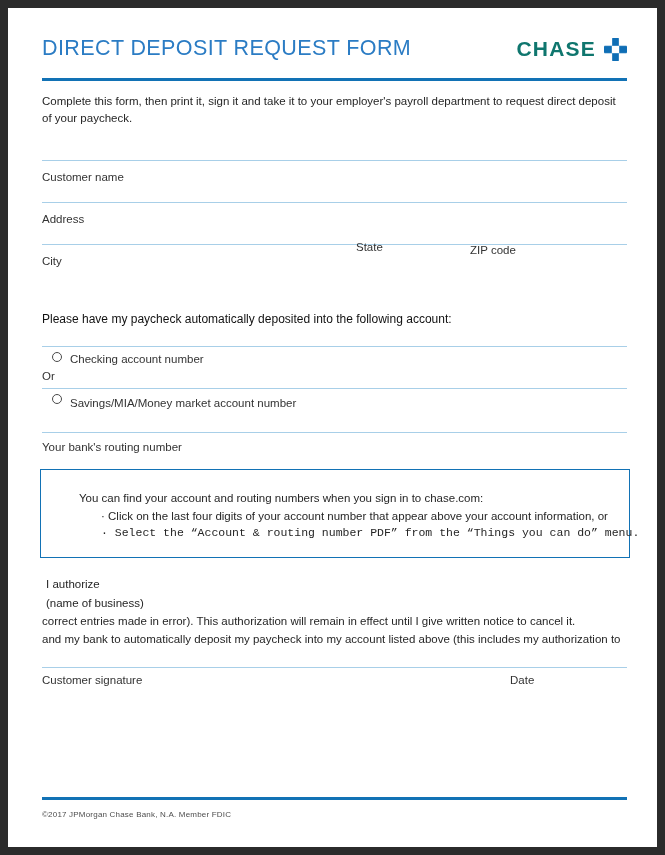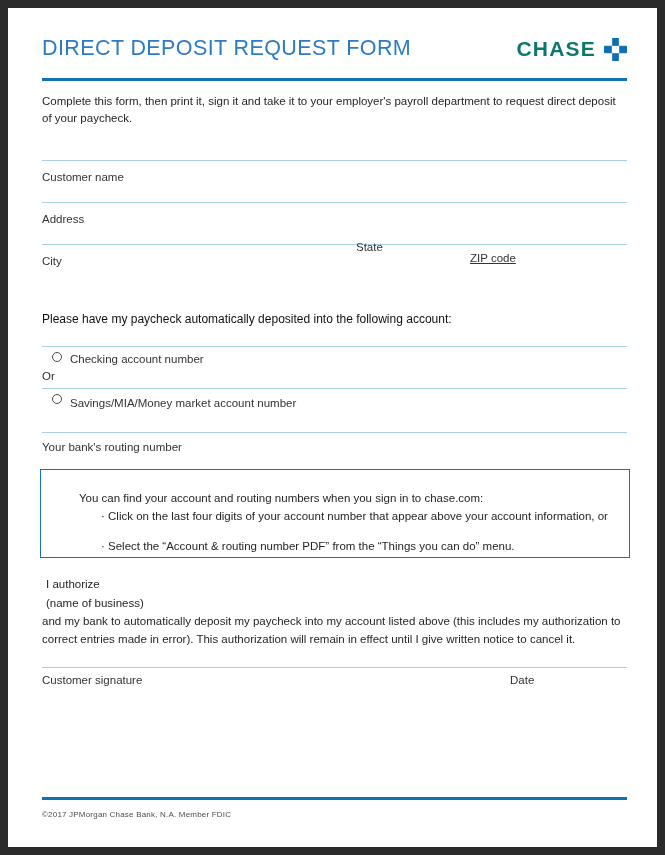--- a/index.html
+++ b/index.html
@@ -164,21 +164,21 @@
     white-space: nowrap;
   }
   .info-bullet {
     position: absolute;
     left: 60px;
     font-size: 11.5px;
     color: #262626;
     white-space: nowrap;
   }
   #info-bullet-0 { top: 40px; }
-  #info-bullet-1 { top: 70px; }
+  #info-bullet-1 { top: 56px; font-family: Liberation Mono, monospace; }
 
   
   .auth-block {
     position: absolute;
     left: 4px;
     top: 567px;
     width: 585px;
     font-size: 11.5px;
     line-height: 18px;
     color: #262626;
@@ -243,21 +243,21 @@
 
       <div class="field-rule" style="top:152px;"></div>
       <div class="field-label" style="left:4px; top:163px;">Customer name</div>
 
       <div class="field-rule" style="top:194px;"></div>
       <div class="field-label" style="left:4px; top:205px;">Address</div>
 
       <div class="field-rule" style="top:236px;"></div>
       <div class="field-label" style="left:4px; top:247px;">City</div>
       <div class="field-label" style="left:318px; top:233px;text-align:center;">State</div>
-      <div class="field-label" style="left:432px; top:244px;text-decoration:underline;">ZIP code</div>
+      <div class="field-label" style="left:432px; top:236px;">ZIP code</div>
 
       <div class="section-head" style="top:304px;">Please have my paycheck automatically deposited into the following account:</div>
 
       <div class="field-rule" style="top:338px;"></div>
       <div class="radio-dot" style="left:14px; top:344px;"></div>
       <div class="field-label" style="left:32px; top:345px;">Checking account number</div>
 
       <div class="or-text" style="top:362px;">Or</div>
 
       <div class="field-rule" style="top:380px;"></div>
@@ -272,22 +272,22 @@
         <div class="info-bullet" id="info-bullet-0">· Click on the last four digits of your account number that appear above your account information, or</div>
         <div class="info-bullet" id="info-bullet-1">· Select the “Account &amp; routing number PDF” from the “Things you can do” menu.</div>
       </div>
 
       <div class="auth-block">
         <div class="auth-line-1">
           <span>I authorize</span>
           <span class="auth-fill"></span>
           <span>(name of business)</span>
         </div>
+        <div>correct entries made in error). This authorization will remain in effect until I give written notice to cancel it.</div>
         <div>and my bank to automatically deposit my paycheck into my account listed above (this includes my authorization to</div>
-        <div>correct entries made in error). This authorization will remain in effect until I give written notice to cancel it.</div>
       </div>
 
       <div class="field-rule" style="top:659px;"></div>
       <div class="field-label" style="left:4px; top:666px;">Customer signature</div>
       <div class="field-label" style="left:472px; top:666px;">Date</div>
 
       <div class="rule-heavy" id="footer-rule"></div>
       <div class="footer-text">©2017 JPMorgan Chase Bank, N.A. Member FDIC</div>
 
     </div>

